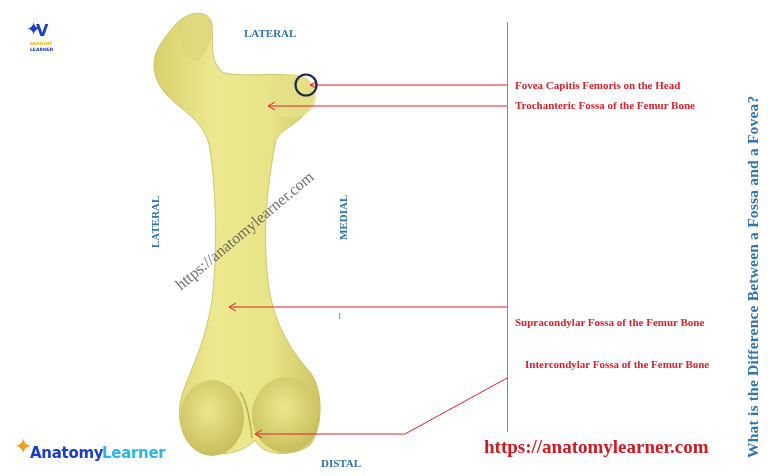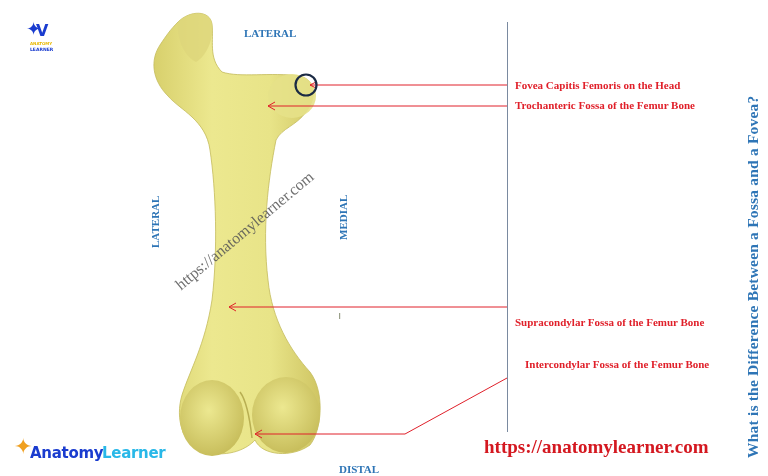--- a/index.html
+++ b/index.html
@@ -102,21 +102,21 @@
 </svg>
 
 <div class="abs" style="left:24px; top:20px; width:30px; height:36px;">
   <div style="position:absolute; left:2px; top:0; color:#1a3ccf; font-weight:bold; font-size:18px; font-family:'DejaVu Sans',sans-serif; line-height:18px;">✦</div>
   <div style="position:absolute; left:12px; top:2px; color:#1a3ccf; font-weight:bold; font-size:16px; font-family:'DejaVu Sans',sans-serif; line-height:18px;">V</div>
   <div style="position:absolute; left:6px; top:21px; color:#e8b800; font-size:4px; font-weight:bold; font-family:'DejaVu Sans',sans-serif;">ANATOMY</div>
   <div style="position:absolute; left:6px; top:27px; color:#1a3ccf; font-size:4.5px; font-weight:bold; font-family:'DejaVu Sans',sans-serif;">LEARNER</div>
 </div>
 
 <div class="abs dir-label" style="left:244px; top:27px;">LATERAL</div>
-<div class="abs dir-label" style="left:339px; top:457px;margin-top:6px;">DISTAL</div>
+<div class="abs dir-label" style="left:321px; top:457px;">DISTAL</div>
 <div class="abs dir-label rot-up" style="left:149px; top:248px;">LATERAL</div>
 <div class="abs dir-label rot-up" style="left:337px; top:240px;">MEDIAL</div>
 
 <div class="abs watermark" style="left:172px; top:280px;">https://anatomylearner.com</div>
 
 <div class="abs callout" style="left:515px; top:79px;">Fovea  Capitis Femoris on the Head</div>
 <div class="abs callout" style="left:515px; top:99px;">Trochanteric  Fossa of the Femur Bone</div>
 <div class="abs callout" style="left:515px; top:316px;">Supracondylar Fossa of the Femur Bone</div>
 <div class="abs callout" style="left:515px; top:358px;margin-left:10px;">Intercondylar Fossa of the Femur Bone</div>
 

